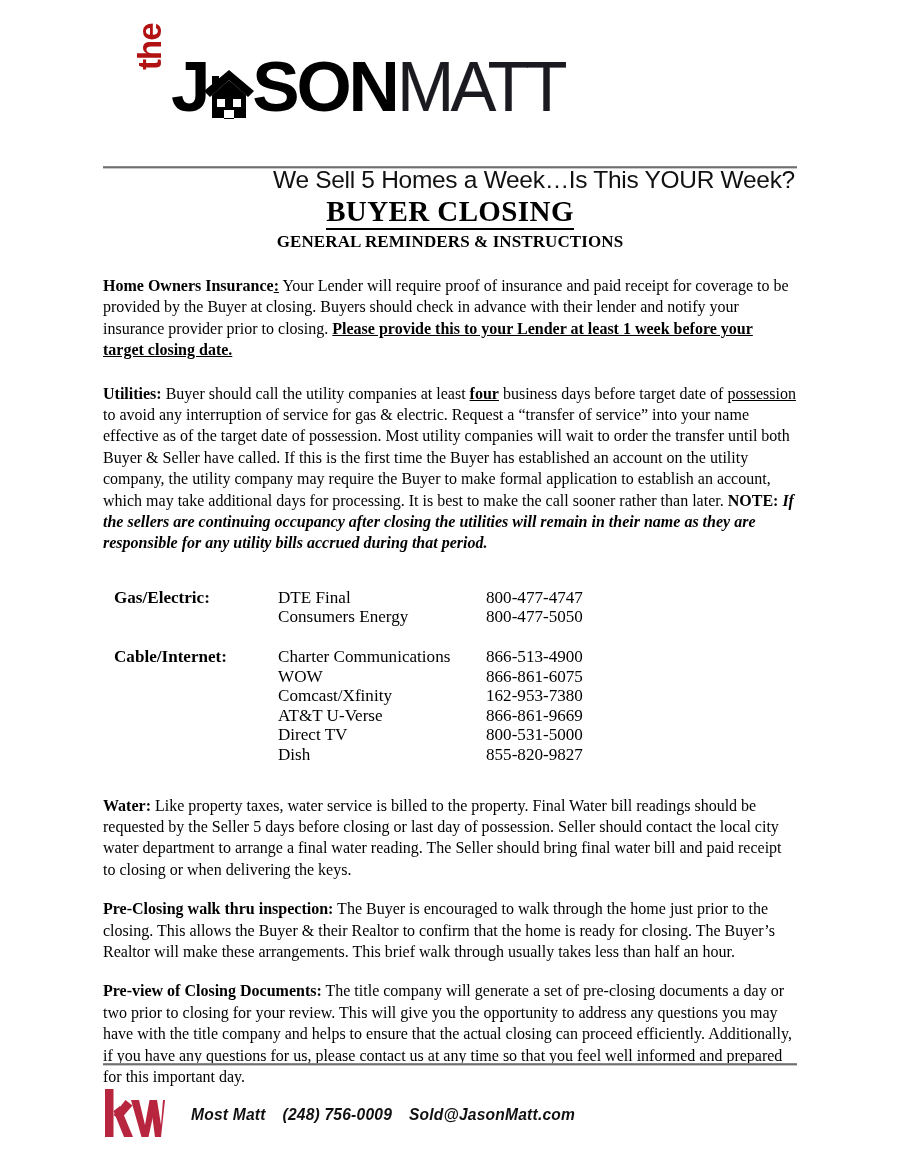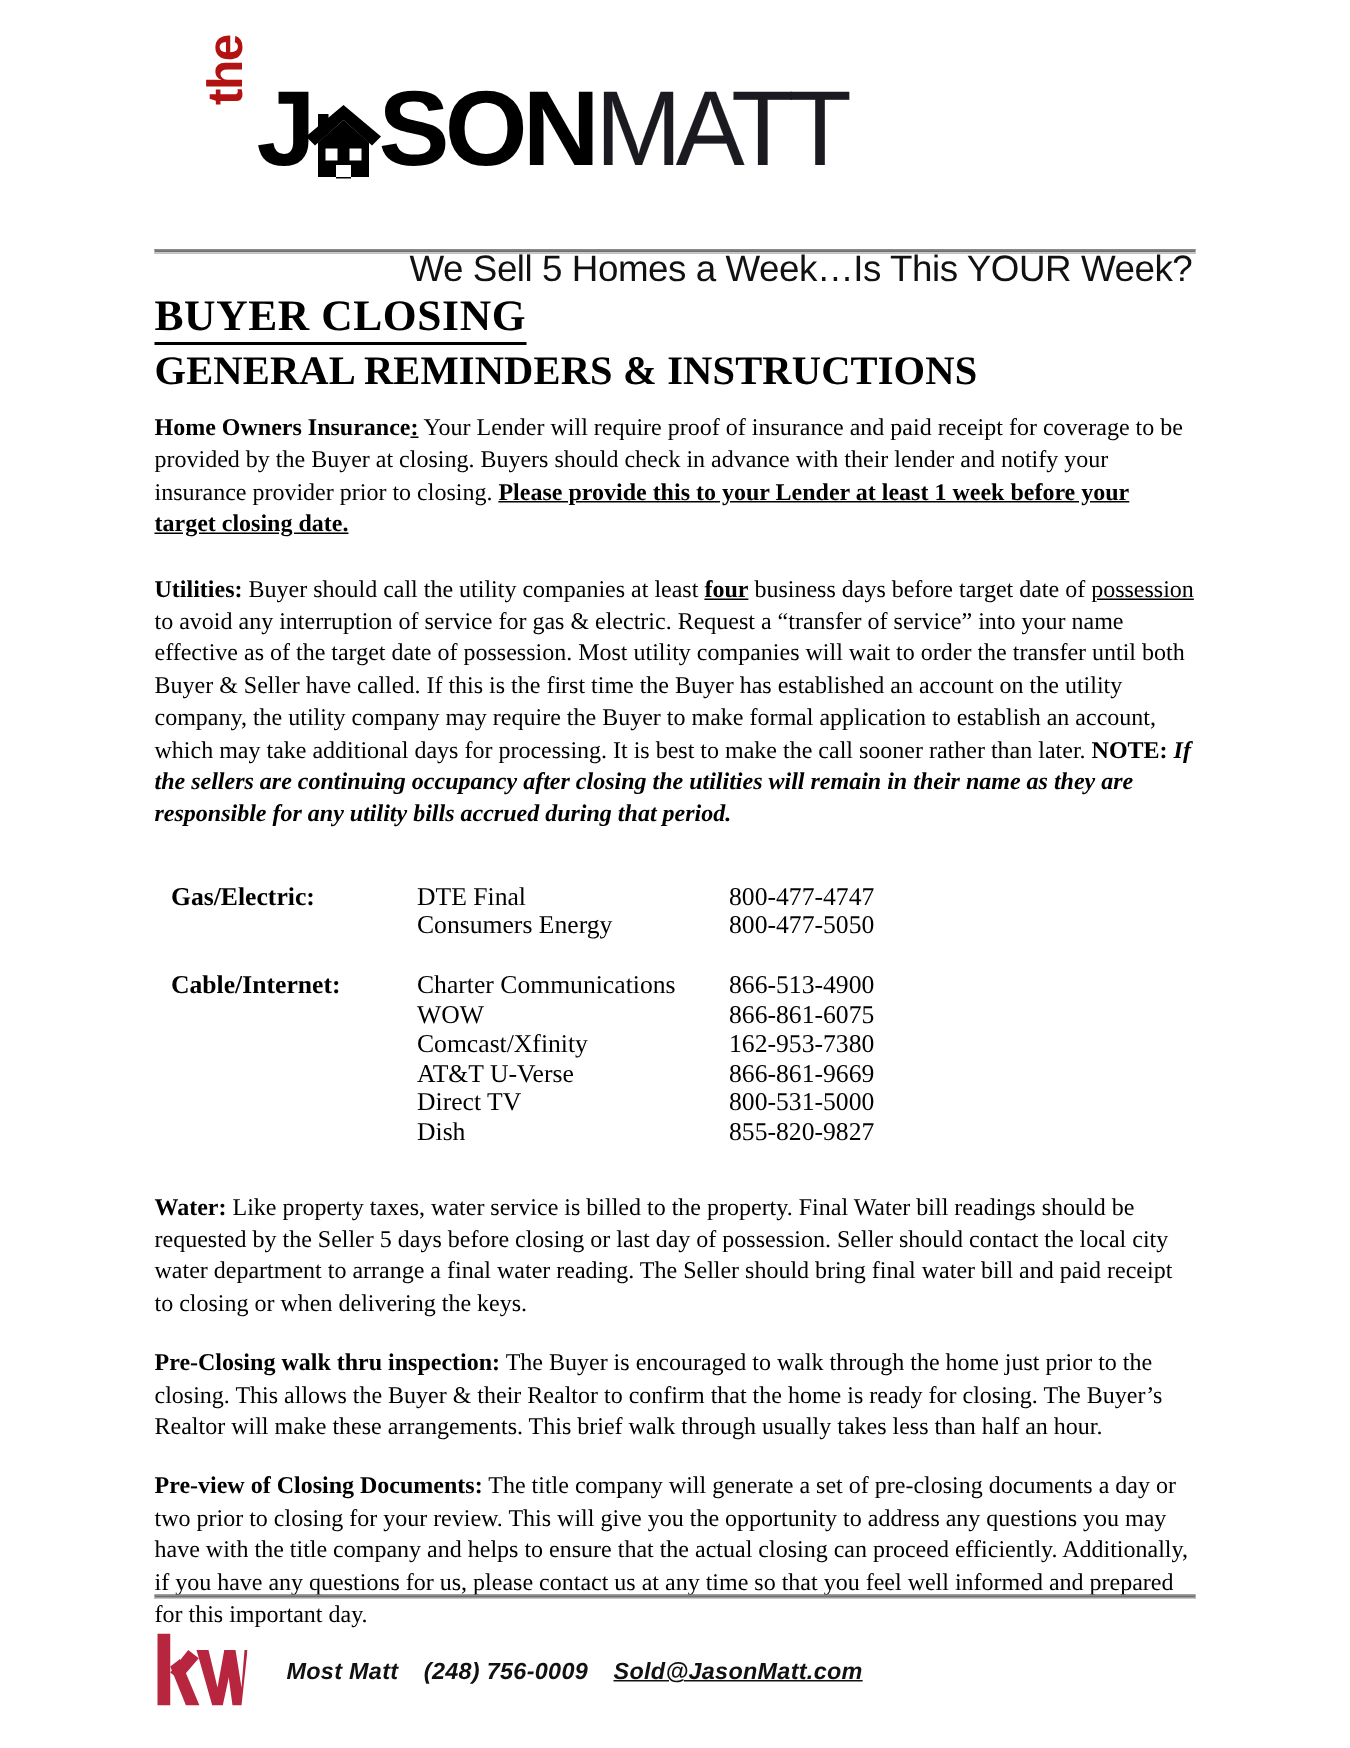--- a/index.html
+++ b/index.html
@@ -123,35 +123,35 @@
   }
   .rule-top { top: 166px; }
   .rule-bottom { top: 1063px; }
 
   
   .titles {
     position: absolute;
     left: 103px;
     top: 196px;
     width: 694px;
-    text-align: left;
+    text-align: center;
   }
   .doc-title {
     font-size: 29px;
     font-weight: 700;
     letter-spacing: 0.4px;
     line-height: 1.08;
     margin: 0;
   }
   .doc-title span {
     border-bottom: 2.6px solid #000;
     padding-bottom: 1px;
   }
   .doc-subtitle {
-    font-size: 27px;
+    font-size: 17px;
     font-weight: 700;
     letter-spacing: 0.1px;
     margin: 6px 0 0 0;
     line-height: 1.1;
   }
 
   
   .body-area {
     position: absolute;
     left: 103px;
@@ -224,21 +224,21 @@
     font-size: 15.6px;
     letter-spacing: 0.2px;
     color: #111111;
     white-space: nowrap;
     display: flex;
     align-items: baseline;
     position: relative;
     top: 2px;
   }
   .footer-text .seg { margin-right: 17px; }
-  .footer-text .seg:last-child { margin-right: 0; text-decoration: underline; }
+  .footer-text .seg:last-child { margin-right: 0; }
 </style>
 </head>
 <body>
 
 <div class="page">
 
   <div class="header">
     <div class="logo-wrap">
       <div class="logo-row">
         <span class="logo-the">the</span>

